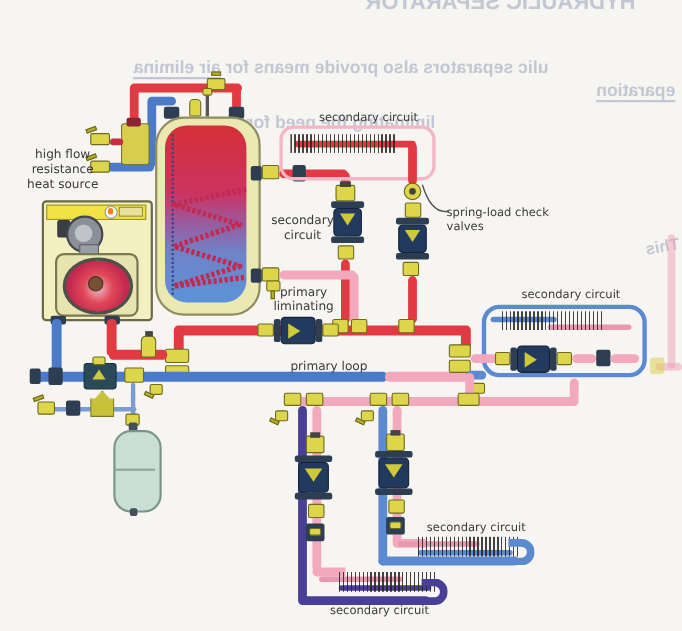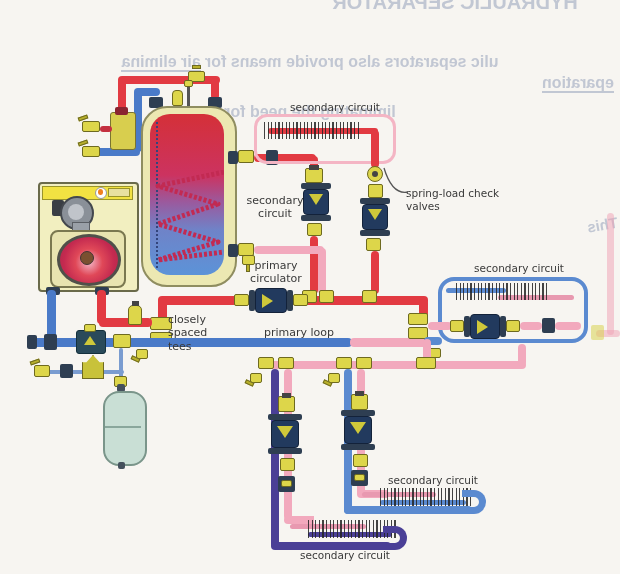--- a/index.html
+++ b/index.html
@@ -74,20 +74,23 @@
   <svg class="p" style="left:150px;top:170px;" width="74" height="100" viewBox="0 0 74 100">
     <polyline points="74,2 8,16 68,34 8,54 68,72 8,90 74,82" fill="none" stroke="#c22a52" stroke-width="5" stroke-dasharray="3 2" stroke-linejoin="round"></polyline>
   </svg>
   <div class="p flange" style="left:228px;top:151px;width:10px;height:13px;"></div>
   <div class="p brass" style="left:238px;top:150px;width:16px;height:13px;"></div>
   <div class="p flange" style="left:228px;top:244px;width:10px;height:13px;"></div>
   <div class="p brass" style="left:238px;top:243px;width:16px;height:13px;"></div>
   <div class="p brass" style="left:122px;top:256px;width:16px;height:12px;"></div>
   <div class="p lever" style="left:118px;top:251px;width:9px;height:4px;transform:rotate(-25deg);"></div>
 
+  <div class="p lbl" style="left:18px;top:134px;width:78px;text-align:center;font-size:11px;">high flow
+resistance
+heat source</div>
   <div class="p" style="left:38px;top:182px;width:97px;height:106px;background:#f2efc0;border:2px solid #6a6a4a;border-radius:4px;"></div>
   <div class="p" style="left:42px;top:186px;width:89px;height:12px;background:#f2e242;border:1px solid #9a942a;"></div>
   <div class="p" style="left:95px;top:187px;width:10px;height:10px;background:#fff;border-radius:50%;border:1px solid #999;"></div>
   <div class="p" style="left:98px;top:189px;width:5px;height:6px;background:#f08020;border-radius:50% 50% 40% 40%;"></div>
   <div class="p" style="left:108px;top:188px;width:20px;height:7px;background:#e8e0a0;border:1px solid #9a942a;"></div>
   <div class="p" style="left:52px;top:200px;width:12px;height:16px;background:#3a3e44;border-radius:2px;"></div>
   <div class="p" style="left:60px;top:196px;width:30px;height:30px;background:#8a9098;border:2px solid #44484e;border-radius:50%;"></div>
   <div class="p" style="left:68px;top:204px;width:16px;height:16px;background:#c0c4ca;border-radius:50%;"></div>
   <div class="p" style="left:72px;top:222px;width:16px;height:12px;background:#9aa0a8;border:1px solid #5a5e64;"></div>
   <div class="p" style="left:50px;top:230px;width:72px;height:54px;background:#e8e4b0;border:2px solid #7a7850;border-radius:8px;"></div>
@@ -160,24 +163,21 @@
   <div class="p brass" style="left:362px;top:290px;width:15px;height:13px;"></div>
 
   <div class="p brass" style="left:234px;top:294px;width:15px;height:12px;"></div>
   <div class="p flange" style="left:249px;top:290px;width:6px;height:21px;"></div>
   <div class="p pump" style="left:255px;top:288px;width:32px;height:25px;"></div>
   <div class="p" style="left:262px;top:294px;width:0;height:0;border-top:7px solid transparent;border-bottom:7px solid transparent;border-left:11px solid #cfc83a;"></div>
   <div class="p flange" style="left:287px;top:290px;width:6px;height:21px;"></div>
   <div class="p brass" style="left:293px;top:294px;width:15px;height:12px;"></div>
 
   <div class="p lbl" style="left:238px;top:259px;width:76px;text-align:center;font-size:11px;">primary
-circulator</div>
-  <div class="p lbl" style="left:168px;top:313px;width:54px;font-size:11px;">closely
-spaced
-tees</div>
+liminating</div>
   <div class="p lbl" style="left:264px;top:326px;width:80px;font-size:11px;">primary loop</div>
 
   <div class="p brass" style="left:408px;top:313px;width:20px;height:12px;"></div>
   <div class="p brass" style="left:408px;top:327px;width:20px;height:12px;"></div>
   <div class="p brass" style="left:428px;top:348px;width:13px;height:10px;"></div>
   <div class="p lever" style="left:423px;top:356px;width:9px;height:4px;transform:rotate(25deg);"></div>
 
   <div class="p lbl" style="left:474px;top:262px;width:100px;font-size:10.5px;">secondary circuit</div>
   <div class="p" style="left:438px;top:277px;width:150px;height:66px;border:4px solid #5b8ad0;border-radius:16px;box-sizing:border-box;"></div>
   <div class="p ph mblue" style="left:446px;top:288px;width:60px;height:5px;"></div>

